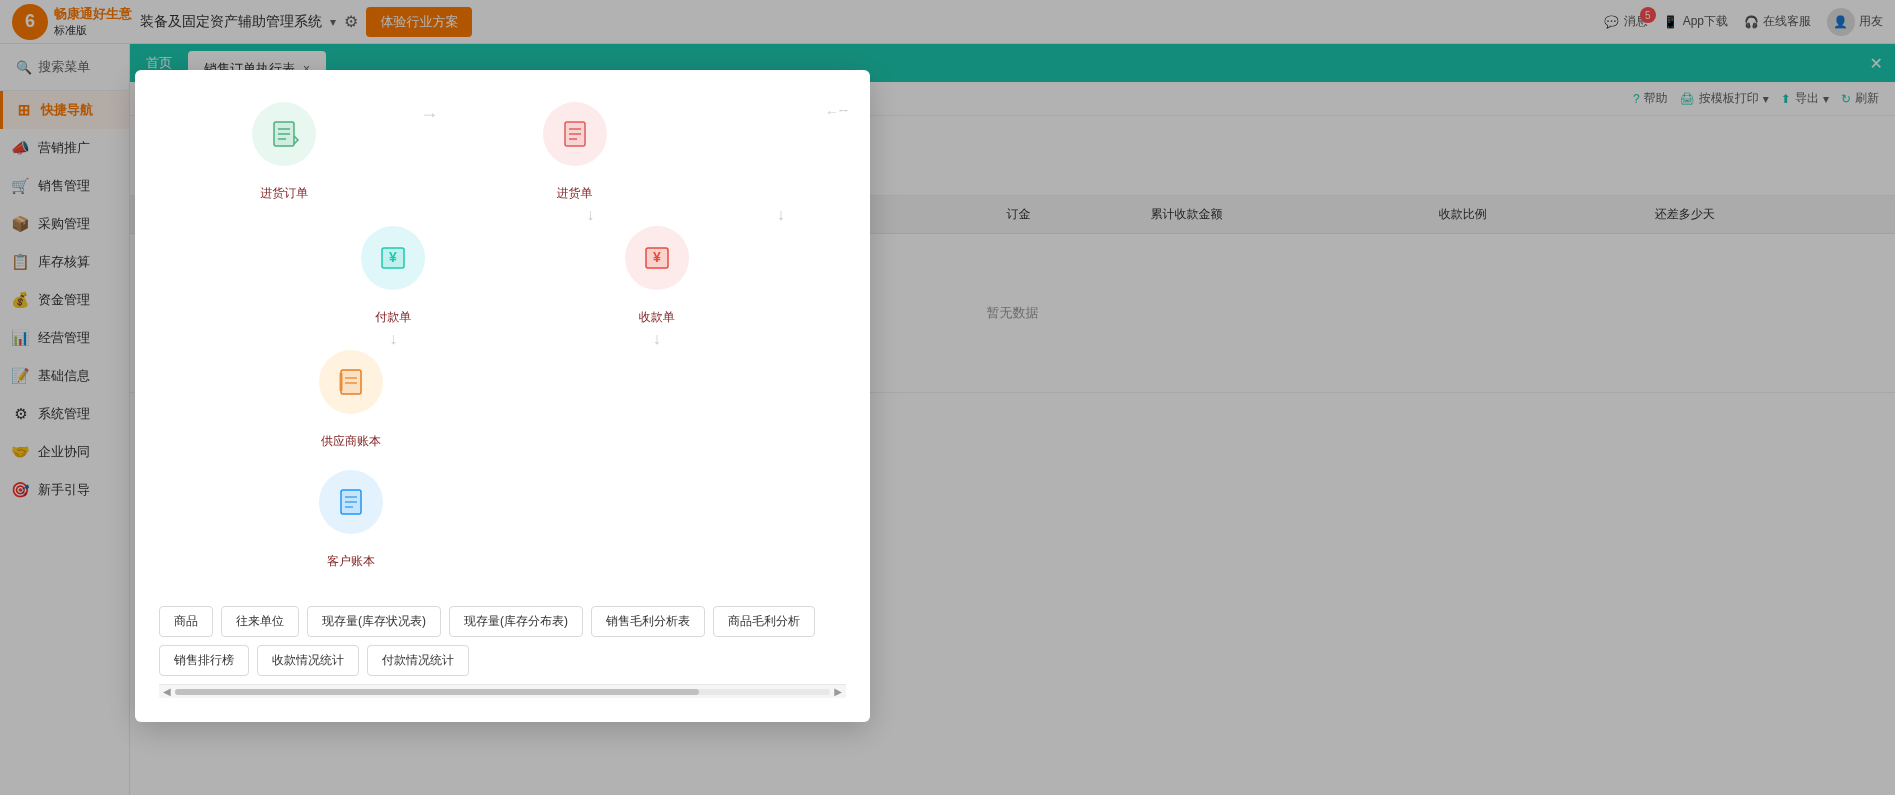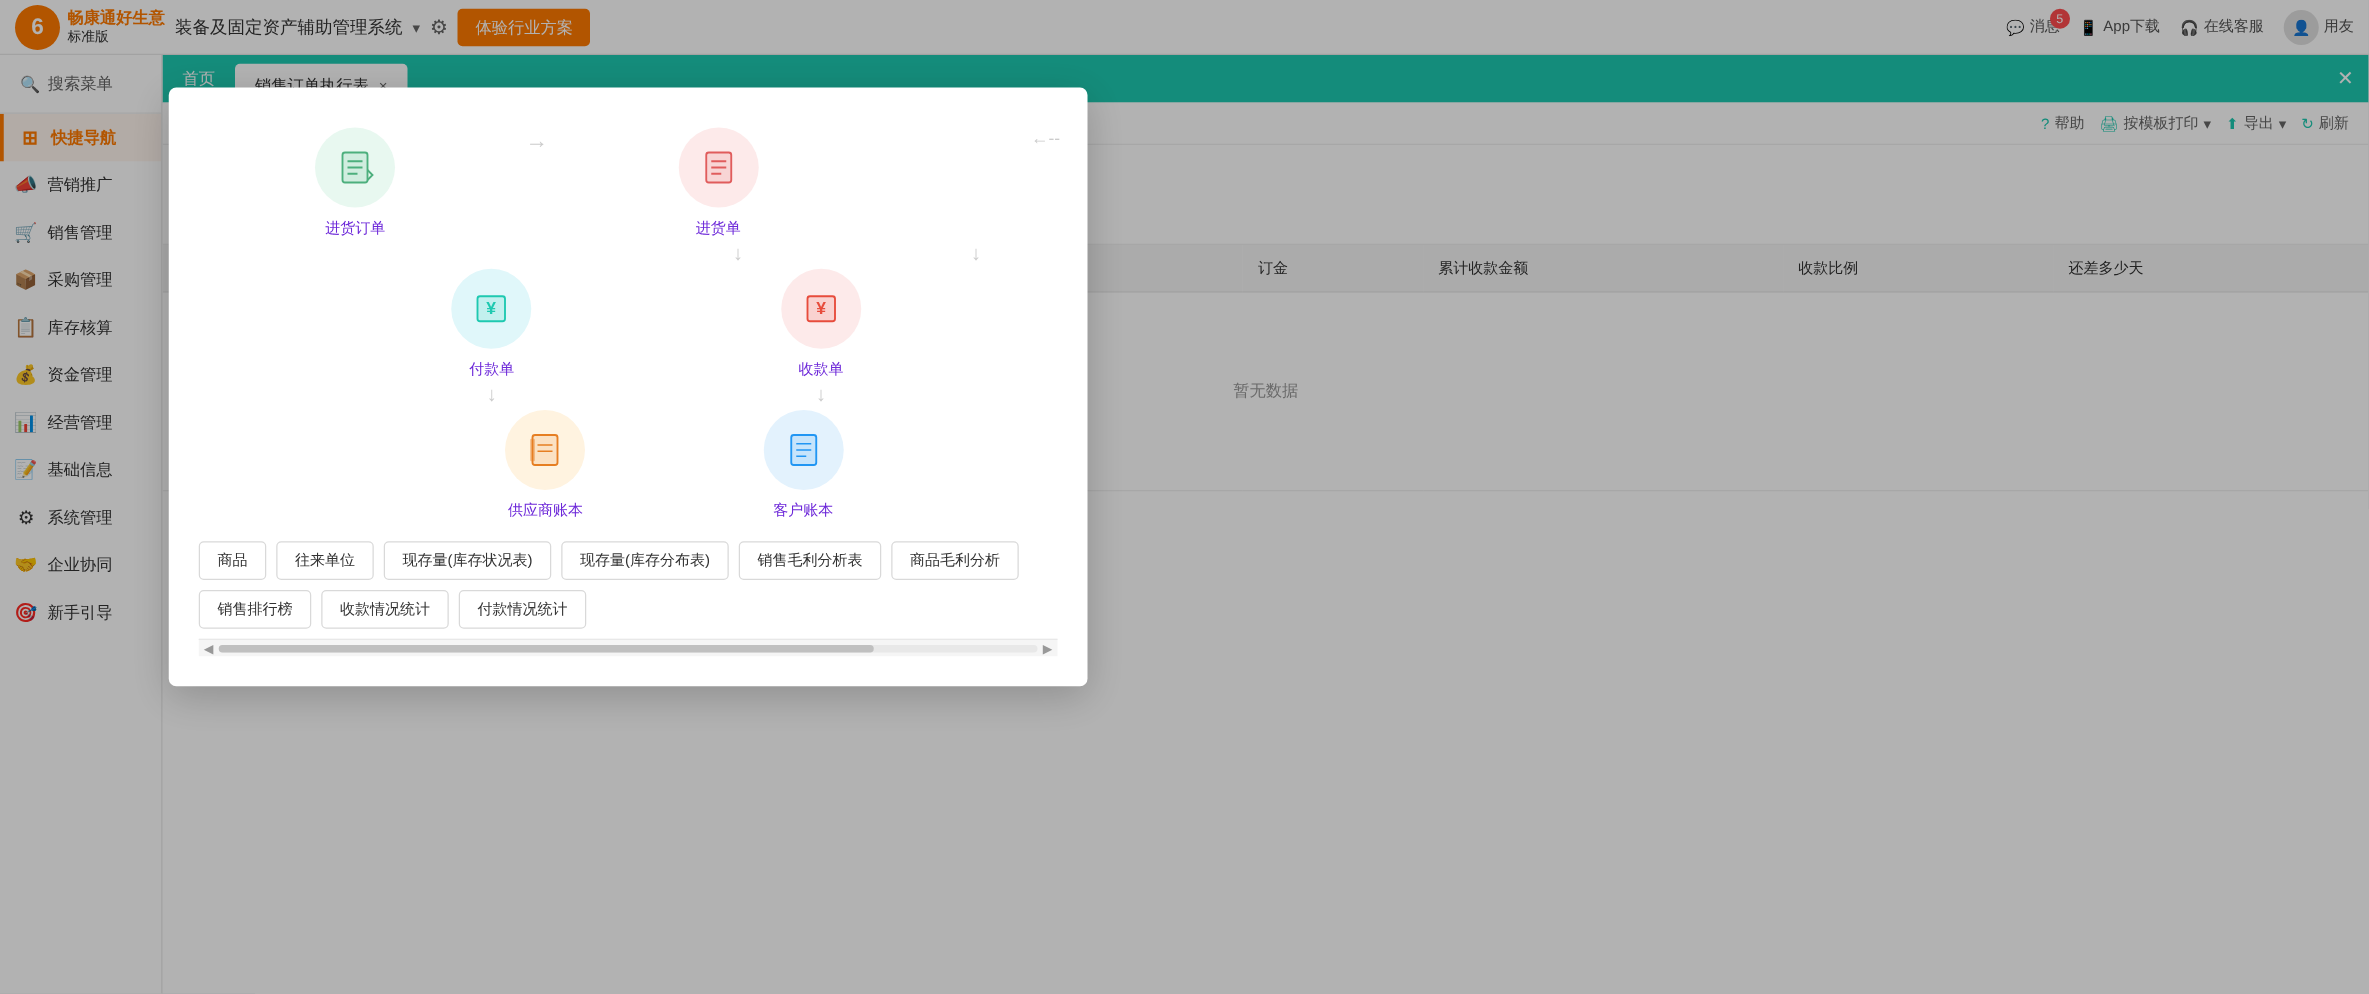--- a/index.html
+++ b/index.html
@@ -70,21 +70,21 @@
     .flow-node { display: flex; flex-direction: column; align-items: center; gap: 8px; flex: 1; }
     .flow-circle { width: 64px; height: 64px; border-radius: 50%; display: flex; align-items: center; justify-content: center; font-size: 26px; }
     .flow-circle.green { background: #e8f8f0; color: #4caf7d; }
     .flow-circle.red-light { background: #fdeaea; color: #e05c5c; }
     .flow-circle.purple { background: #f0eaff; color: #9b59b6; }
     .flow-circle.orange { background: #fff3e0; color: #e67e22; }
     .flow-circle.teal { background: #e0f7fa; color: #1ec9b0; }
     .flow-circle.pink-red { background: #fdeaea; color: #e74c3c; }
     .flow-circle.orange2 { background: #fff3e0; color: #e67e22; }
     .flow-circle.blue-light { background: #e3f2fd; color: #2196f3; }
-    .flow-label { font-size: 12px; color: #6d28d9; text-align: center; }
+    .flow-label { font-size: 12px; color: #7f1d1d; text-align: center; margin-top: 11px; }
     .flow-arrow-h { flex: 0 0 40px; display: flex; align-items: center; justify-content: center; color: #ccc; font-size: 18px; padding-bottom: 22px; }
 
     
     .flow-section { padding: 8px 0; }
     .flow-top-row { display: flex; align-items: flex-start; justify-content: space-around; margin-bottom: 4px; }
     .flow-mid-row { display: flex; align-items: flex-start; justify-content: space-around; margin-bottom: 4px; }
     .flow-bottom-row { display: flex; align-items: flex-start; justify-content: space-around; }
     .flow-spacer { flex: 1; }
 
     
@@ -362,21 +362,21 @@
       <div style="flex:0.3;"></div>
     </div>
 
     <div style="display:flex;padding-left:160px;justify-content:space-around;margin-bottom:2px;">
       <div style="flex:0 0 120px;display:flex;justify-content:center;color:#ccc;font-size:16px;">↓</div>
       <div style="flex:0.3;"></div>
       <div style="flex:0 0 120px;display:flex;justify-content:center;color:#ccc;font-size:16px;">↓</div>
       <div style="flex:0.3;"></div>
     </div>
 
-    <div class="flow-bottom-row" style="justify-content: center; padding-left: 160px;">
+    <div class="flow-bottom-row" style="justify-content: flex-end; padding-left: 160px; flex-direction: column;">
 
       <div class="flow-node" style="flex:0 0 120px;">
         <div class="flow-circle orange2">
           <svg width="32" height="32" viewBox="0 0 32 32" fill="none">
             <rect x="6" y="4" width="20" height="24" rx="2" fill="#e67e22" opacity="0.15"></rect>
             <rect x="6" y="4" width="20" height="24" rx="2" stroke="#e67e22" stroke-width="1.5" fill="none"></rect>
             <rect x="4" y="7" width="4" height="18" rx="1" fill="#e67e22" opacity="0.4"></rect>
             <line x1="10" y1="12" x2="22" y2="12" stroke="#e67e22" stroke-width="1.2"></line>
             <line x1="10" y1="17" x2="22" y2="17" stroke="#e67e22" stroke-width="1.2"></line>
           </svg>

